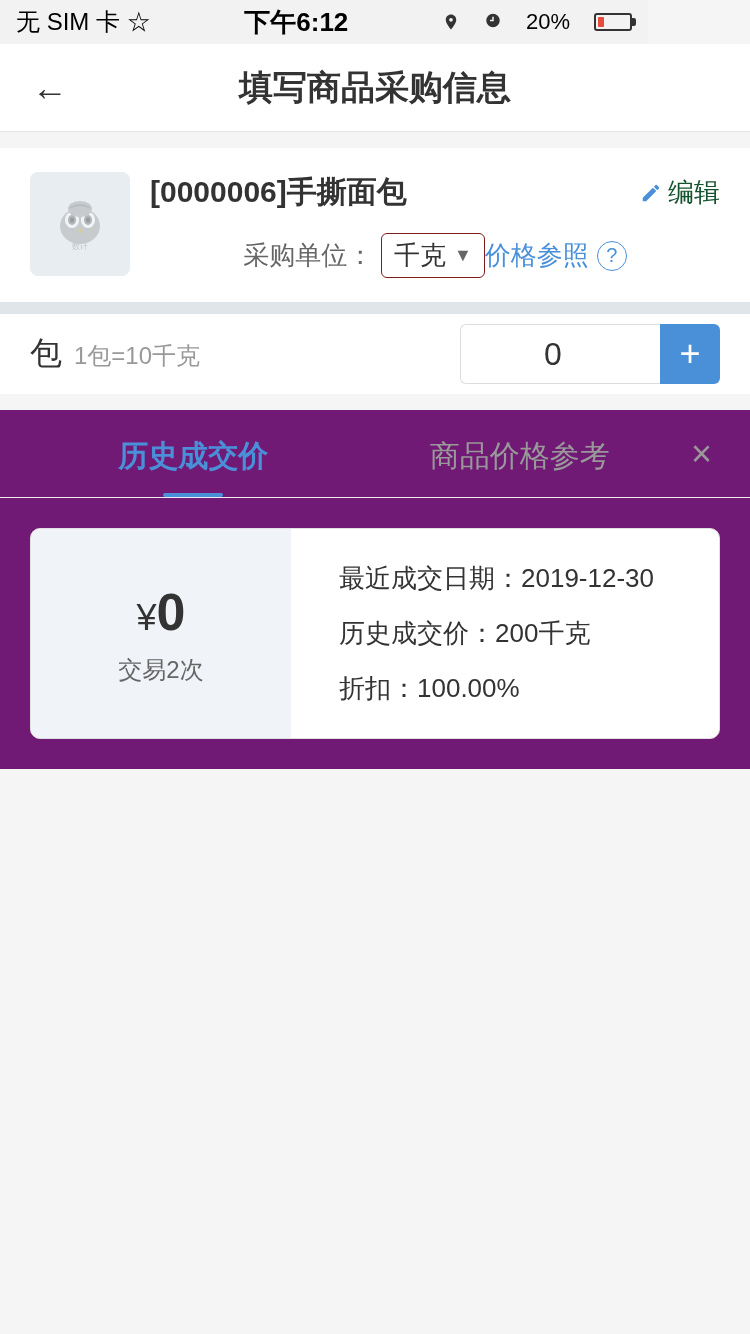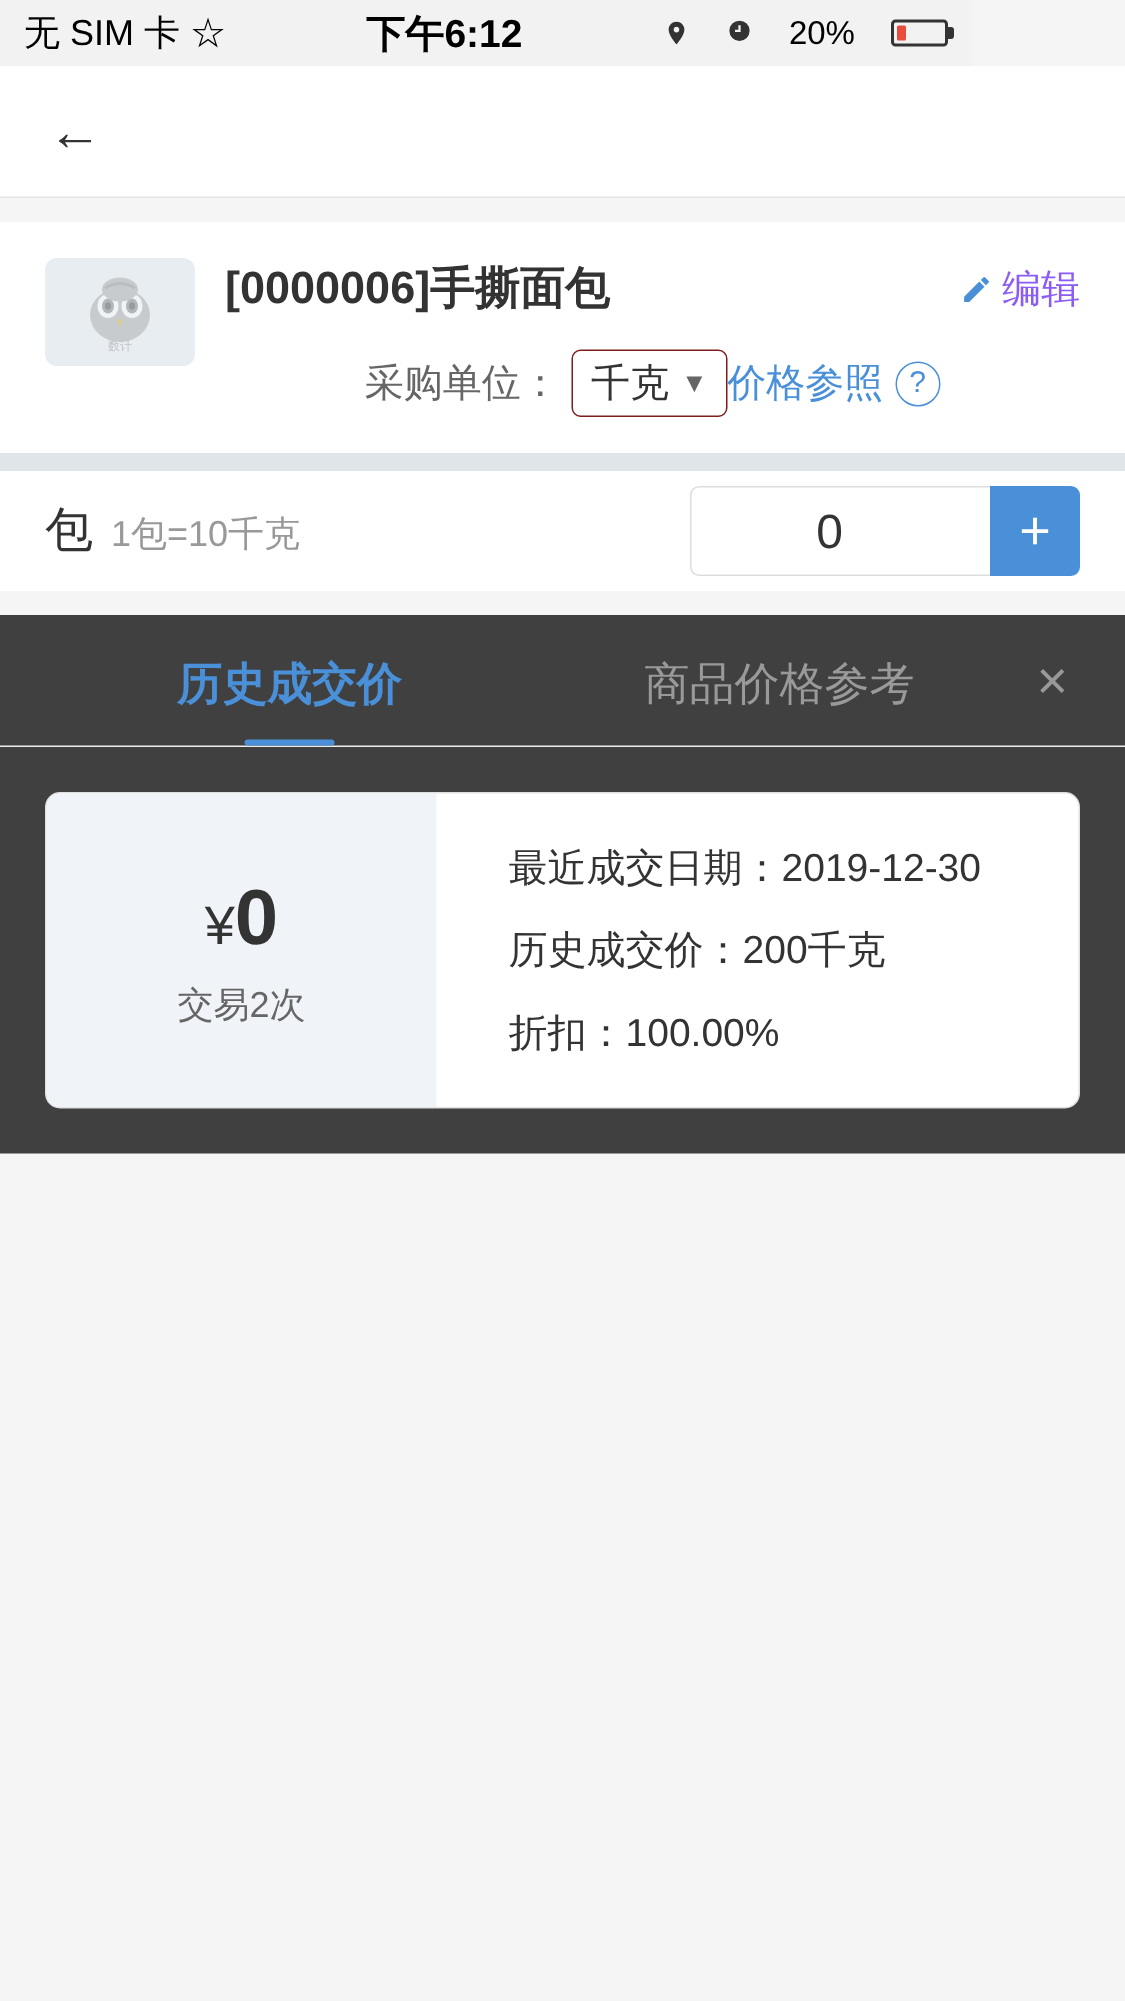--- a/index.html
+++ b/index.html
@@ -100,21 +100,21 @@
       padding: 24px 30px;
       margin-top: 16px;
     }
     .product-header {
       display: flex;
       align-items: flex-start;
       gap: 20px;
     }
     .product-image {
       width: 100px;
-      height: 72px;
+      height: 104px;
       background: #e8edf2;
       border-radius: 8px;
       display: flex;
       align-items: center;
       justify-content: center;
       flex-shrink: 0;
     }
     .product-info {
       flex: 1;
     }
@@ -125,21 +125,21 @@
     }
     .product-title {
       font-size: 30px;
       font-weight: 600;
       color: #333;
     }
     .edit-btn {
       display: flex;
       align-items: center;
       gap: 6px;
-      color: #8b5cf6;
+      color: #14532d;
       font-size: 26px;
       cursor: pointer;
     }
     .product-unit-row {
       display: flex;
       align-items: center;
       justify-content: center;
       margin-top: 20px;
     }
     .unit-label {
@@ -236,21 +236,21 @@
       font-size: 36px;
       display: flex;
       align-items: center;
       justify-content: center;
       border-radius: 0 6px 6px 0;
       cursor: pointer;
     }
 
     
     .tab-panel {
-      background: #404040;
+      background: #701a75;
       margin-top: 16px;
     }
     .tab-header {
       display: flex;
       align-items: center;
       border-bottom: 1px solid #eee;
       padding: 0 30px;
       position: relative;
     }
     .tab-item {
@@ -357,20 +357,21 @@
       </svg>
     <span>20%</span>
     <div class="battery-icon">
       <div class="battery-fill"></div>
     </div>
   </div>
 </div>
 
 <div class="nav-bar">
   <span class="nav-back">←</span>
+  <span class="nav-title">填写商品采购信息</span>
 </div>
 
 <div class="product-card">
   <div class="product-header">
     <div class="product-image">
 
       <svg class="logo-svg" width="60" height="60" viewBox="0 0 60 60" fill="none">
         <ellipse cx="30" cy="32" rx="20" ry="18" fill="#999"></ellipse>
         <ellipse cx="22" cy="26" rx="7" ry="8" fill="#fff"></ellipse>
         <ellipse cx="38" cy="26" rx="7" ry="8" fill="#fff"></ellipse>

